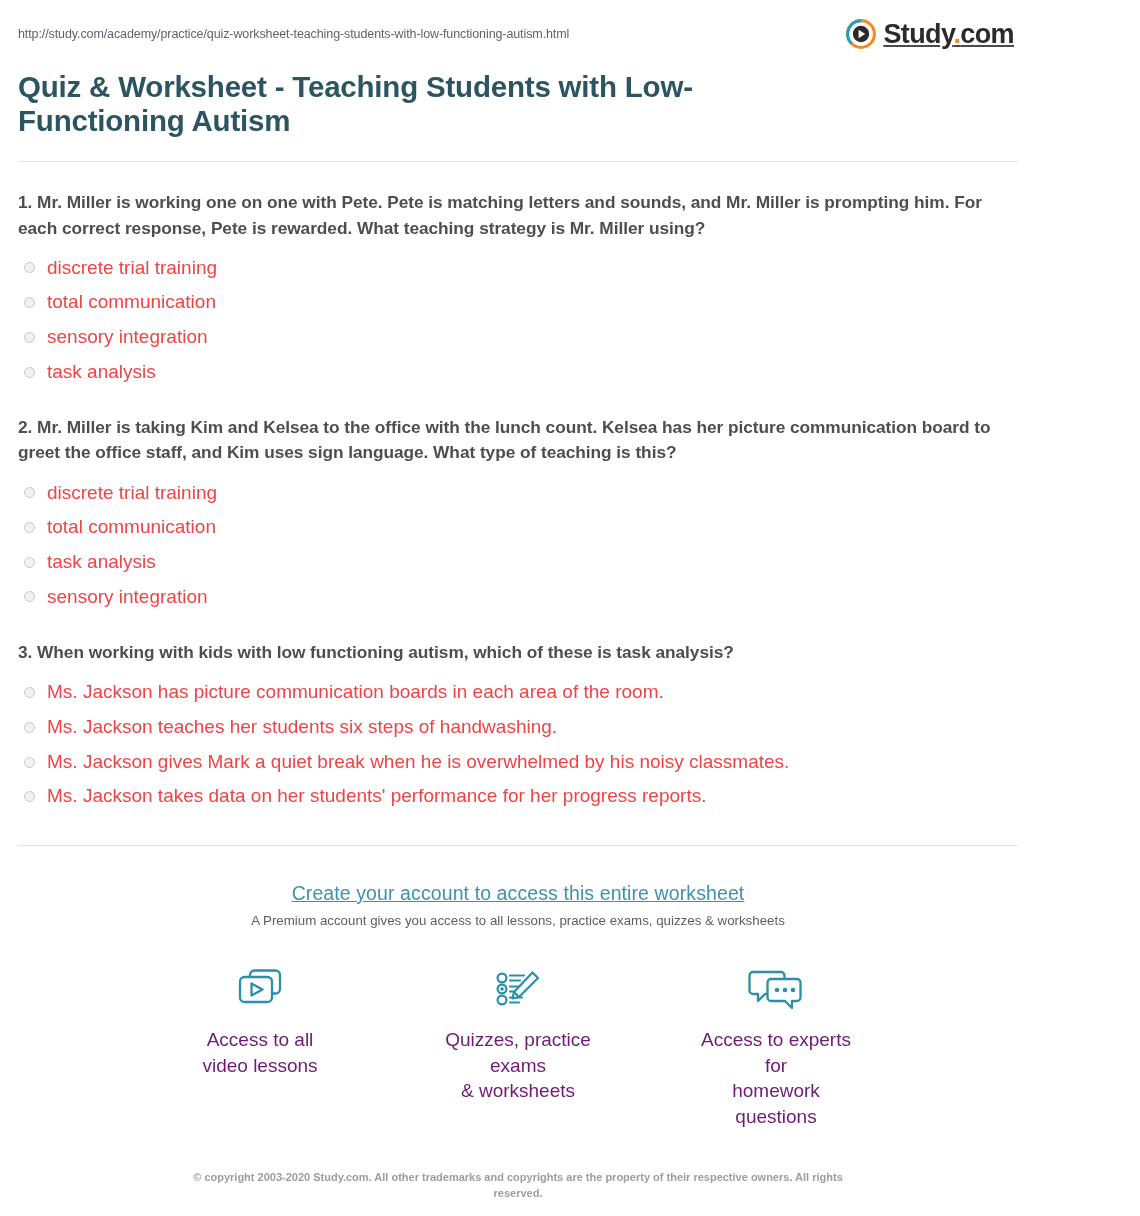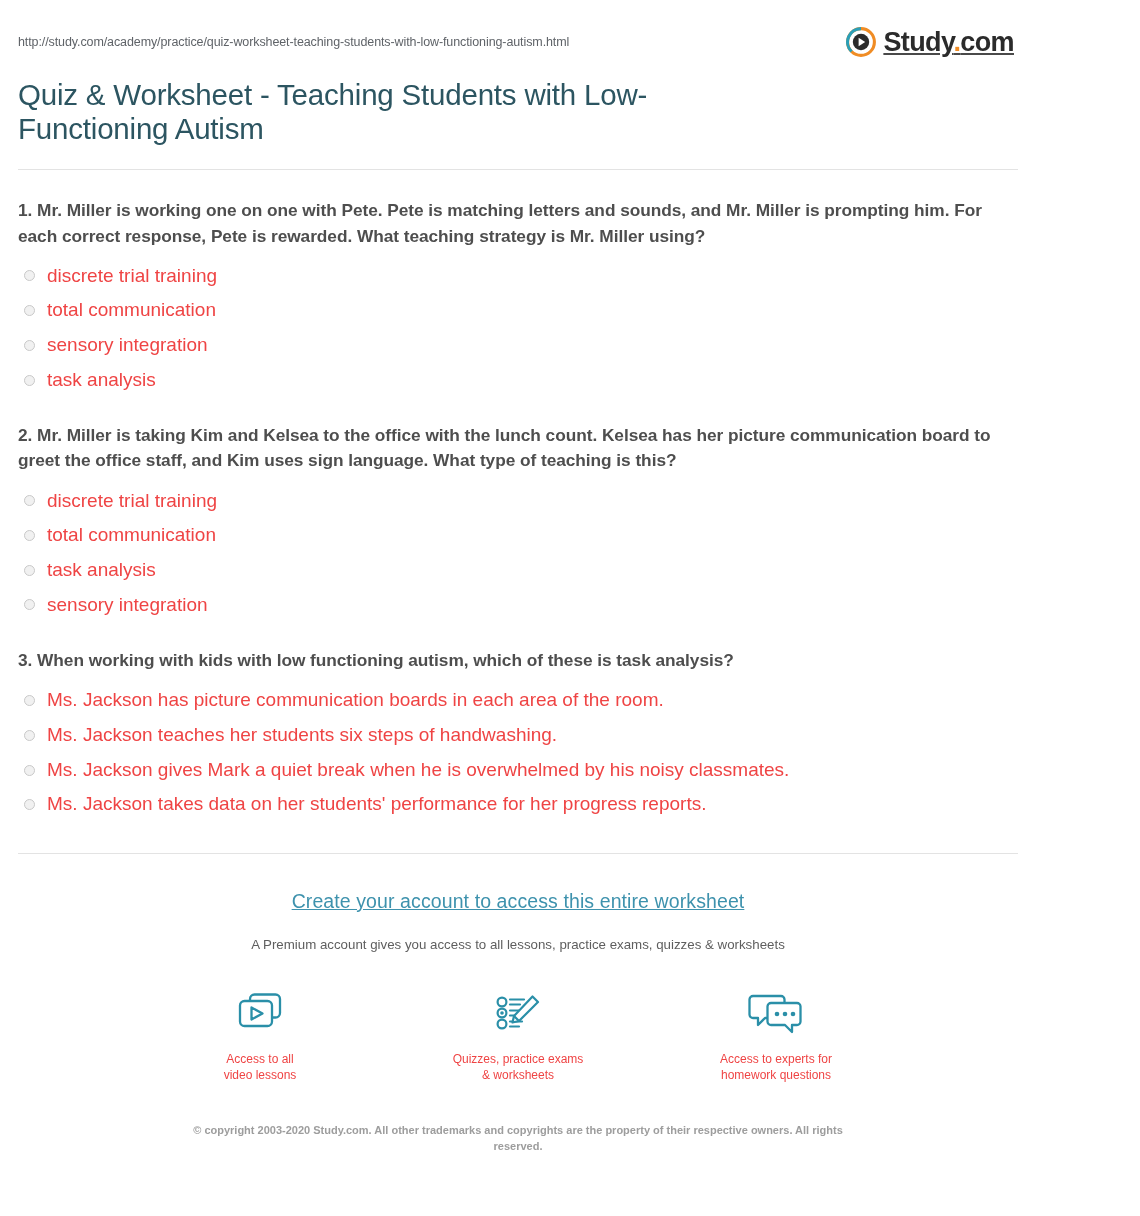--- a/index.html
+++ b/index.html
@@ -13,21 +13,21 @@
     height: 1216px;
     font-family: "Liberation Sans", sans-serif;
     color: #4a4a4a;
     overflow: hidden;
   }
 
   .page {
     width: 1036px;
     height: 1216px;
     position: relative;
-    padding: 16px 18px;
+    padding: 8px 18px;
   }
 
   
   .topbar {
     height: 52px;
     display: flex;
     align-items: center;
     justify-content: space-between;
   }
   .url {
@@ -57,21 +57,21 @@
     letter-spacing: -0.6px;
     line-height: 1;
     white-space: nowrap;
   }
   .logo-dot { color: #f08c24; }
 
   
   .title {
     font-size: 29.5px;
     line-height: 1.16;
-    font-weight: normal;
+    font-weight: bold;
     color: #2c5561;
     margin: 10px 0 0 0;
     letter-spacing: -0.2px;
     max-width: 740px;
   }
   .rule {
     border: 0;
     border-top: 1px solid #e3e3e3;
     margin: 23px 0 0 0;
   }
@@ -126,44 +126,44 @@
     font-size: 19.5px;
     color: #3e92ad;
     letter-spacing: 0.1px;
     margin: 14px 0 8px 0;
     font-weight: normal;
     display: inline-block;
   }
   .cta-sub {
     font-size: 13.3px;
     color: #5e5e5e;
-    margin: 16px;
+    margin: 0;
   }
 
   .features {
     display: flex;
     justify-content: center;
     gap: 108px;
     margin-top: 33px;
   }
   .feature {
     width: 150px;
     text-align: center;
   }
   .feature-icon {
     height: 56px;
     display: flex;
     align-items: center;
     justify-content: center;
   }
   .feature-label {
     margin-top: 10px;
-    font-size: 12px;
+    font-size: 19px;
     line-height: 1.35;
-    color: #ef4444;
+    color: #701a75;
     white-space: pre-line;
   }
 
   .copyright {
     margin: 40px auto 11px auto;
     width: 700px;
     text-align: center;
     font-size: 11px;
     line-height: 1.45;
     color: #9d9d9d;

